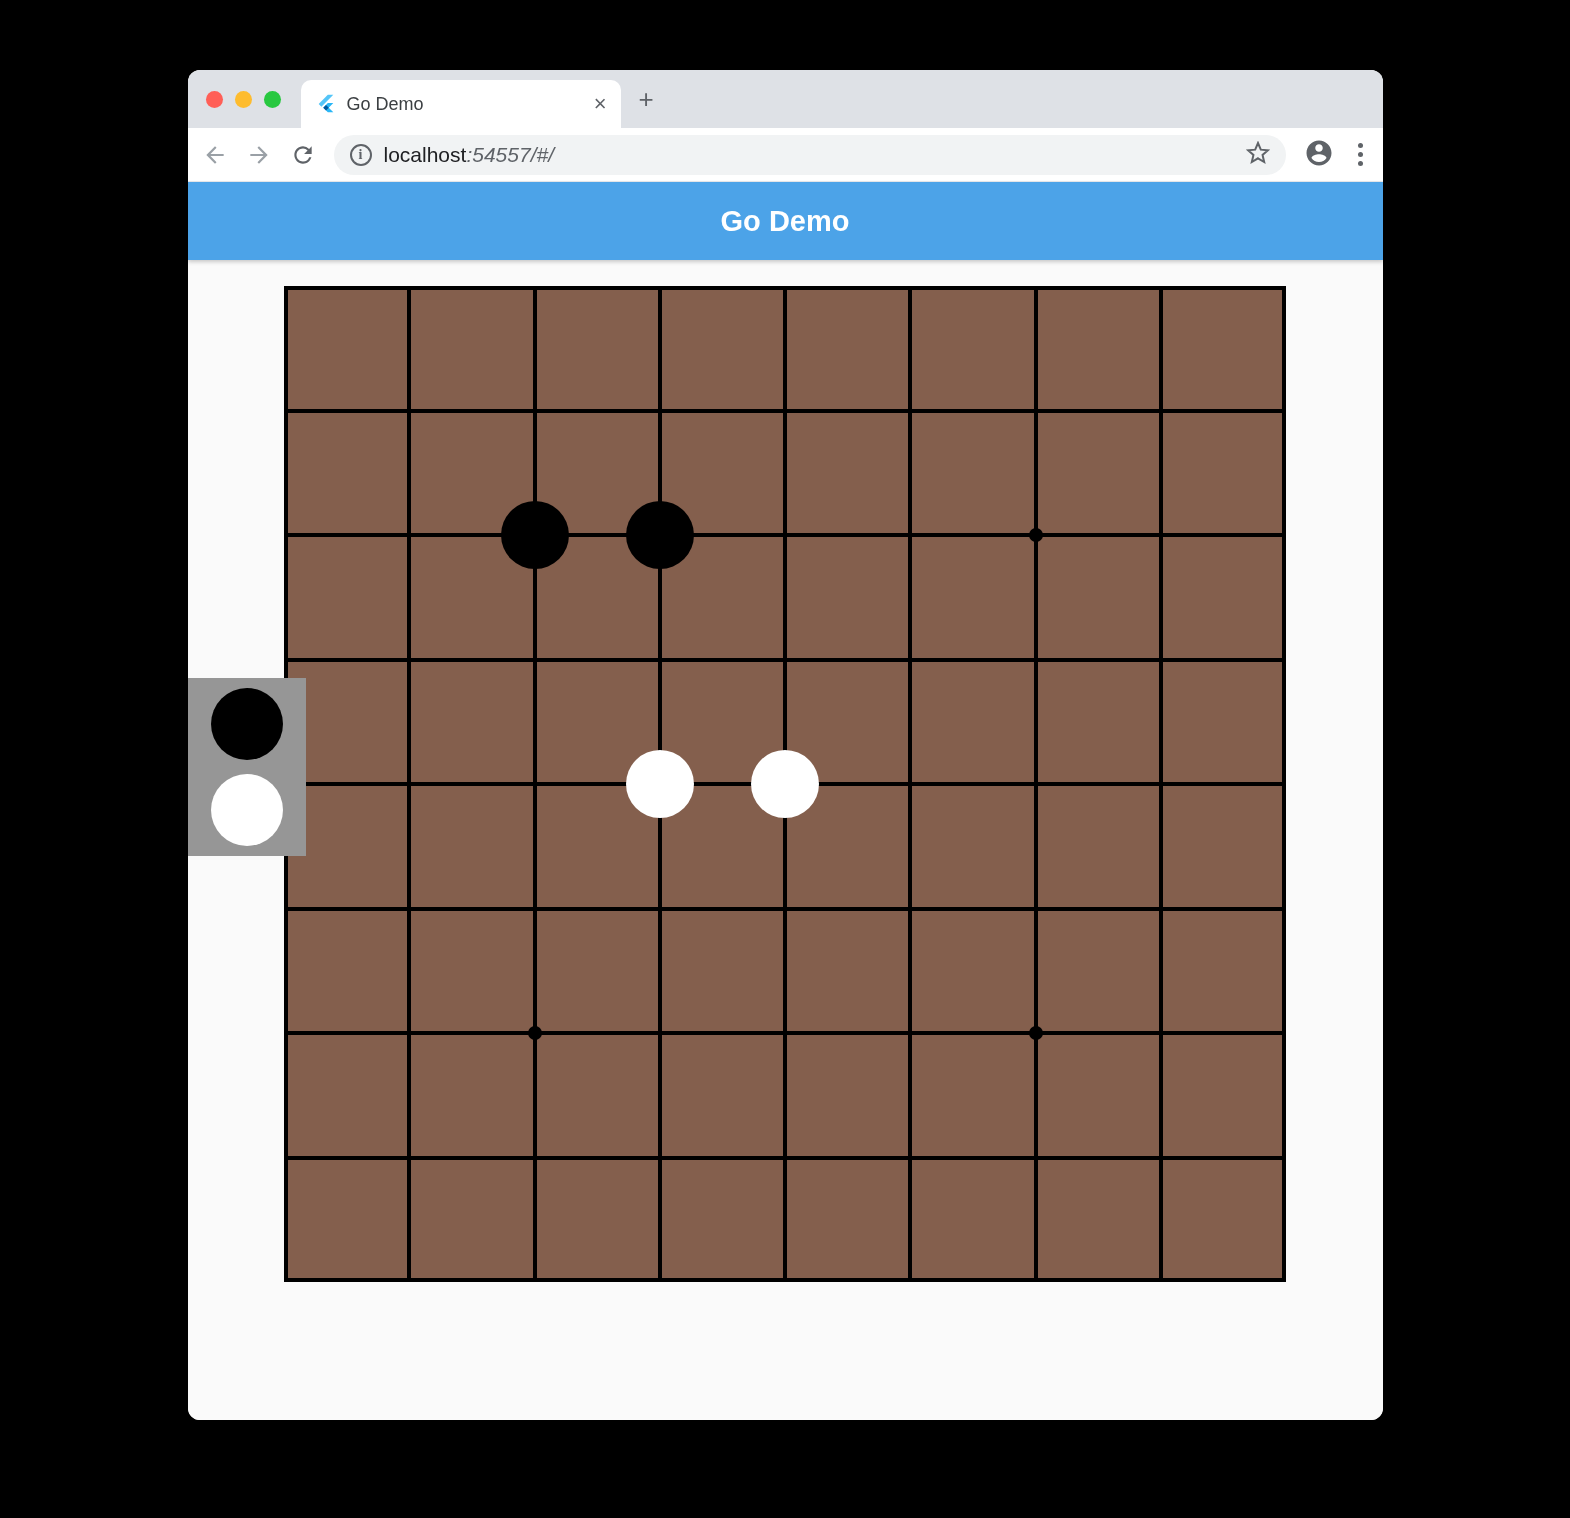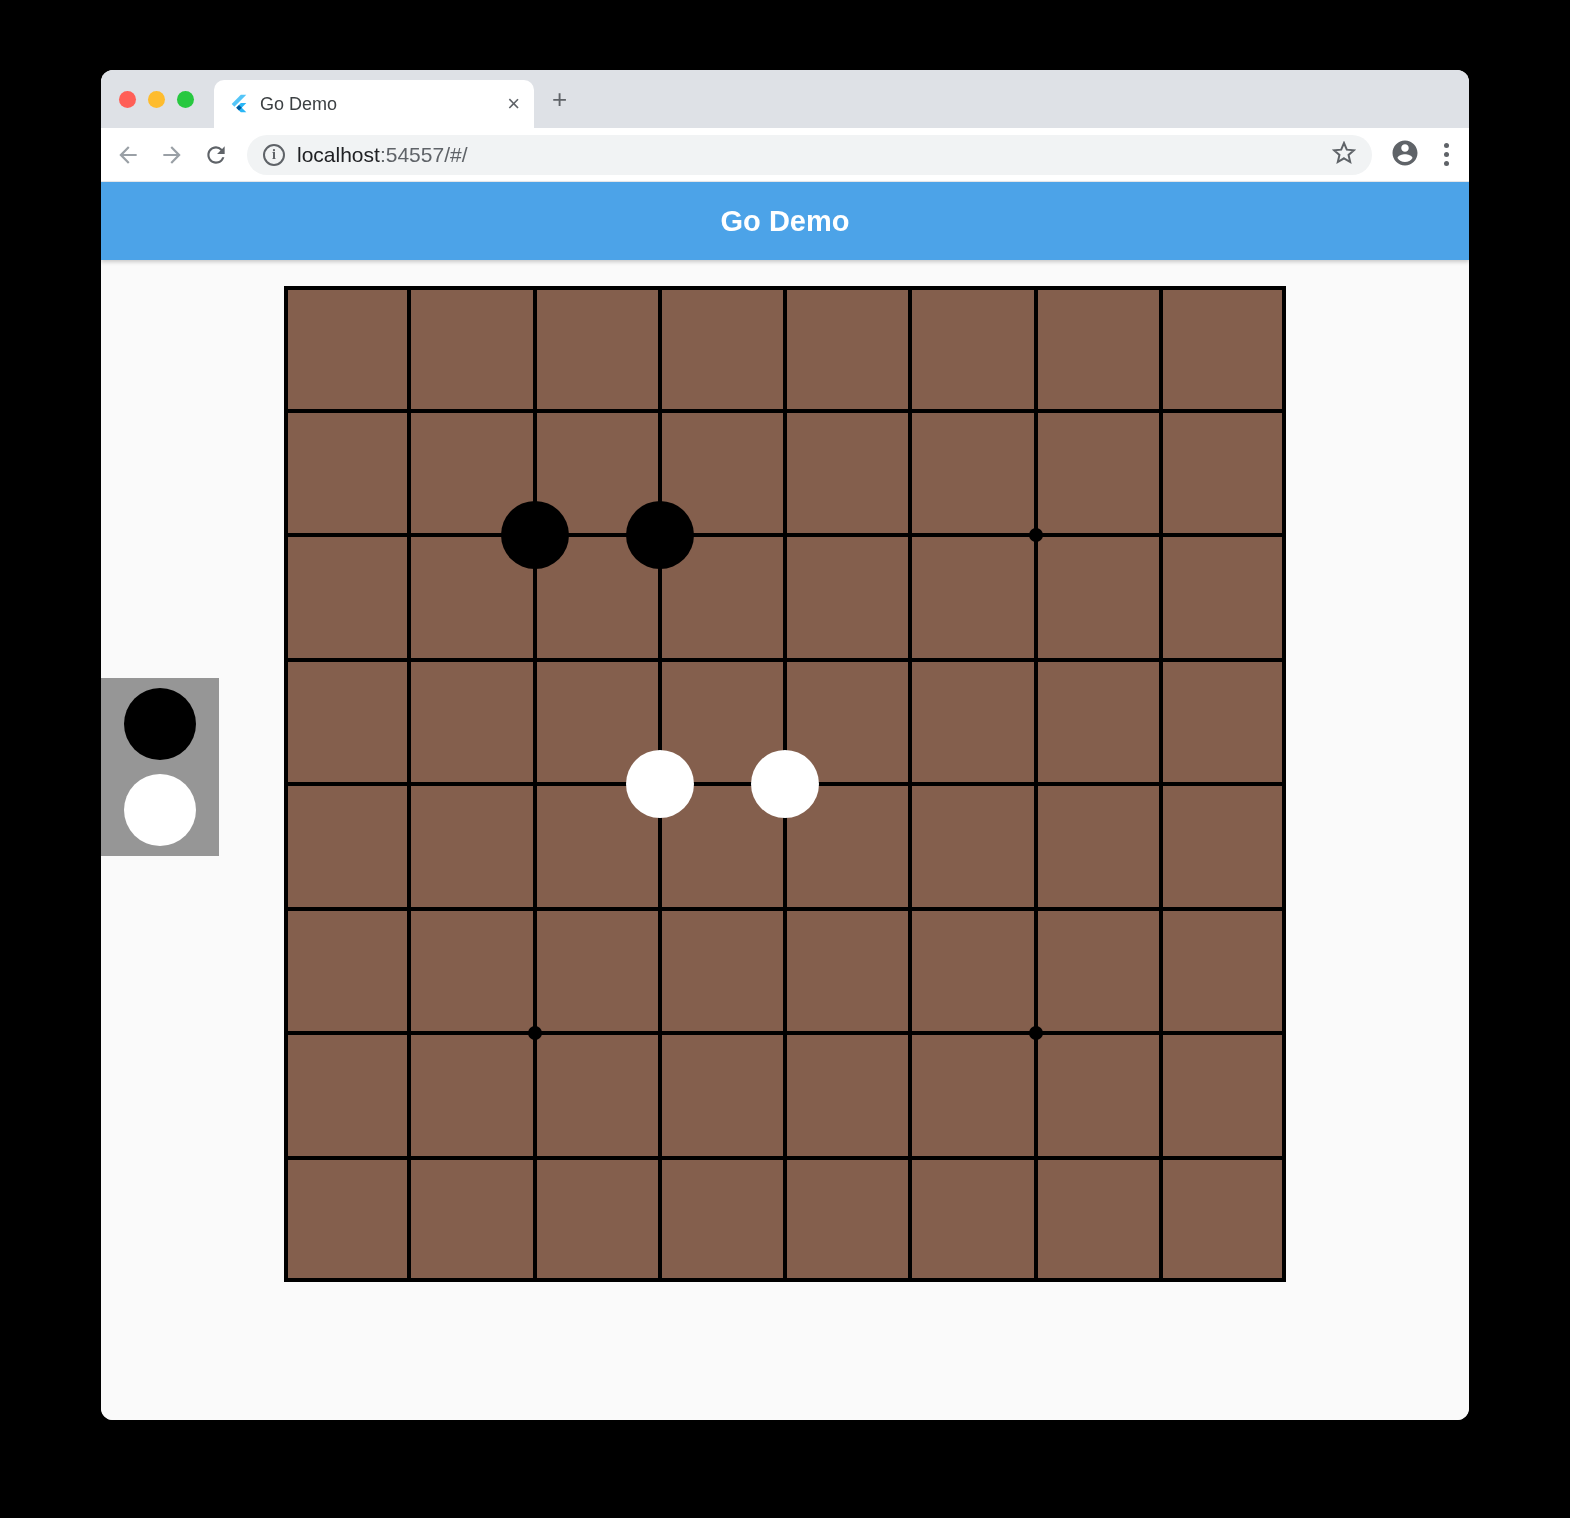--- a/index.html
+++ b/index.html
@@ -13,21 +13,21 @@
       font-family: -apple-system, BlinkMacSystemFont, "Segoe UI", Helvetica, Arial, sans-serif;
       width: 1570px;
       height: 1518px;
       display: flex;
       align-items: flex-start;
       justify-content: center;
       padding-top: 70px;
     }
     
     .browser-window {
-      width: 1368px;
+      width: 1195px;
       height: 1350px;
       background: #fff;
       border-radius: 12px;
       overflow: hidden;
       box-shadow: 0 20px 60px rgba(0,0,0,0.5);
       display: flex;
       flex-direction: column;
     }
     
     
@@ -138,21 +138,21 @@
       color: #5f6368;
       font-weight: bold;
       font-family: Georgia, serif;
     }
     
     .url {
       font-size: 21px;
       color: #202124;
     }
     .url .host { color: #202124; }
-    .url .path { color: #5f6368; }
+    .url .path { color: #5f6368; font-style: italic; }
     
     .addr-spacer { flex: 1; }
     
     .star-icon, .user-icon, .menu-icon {
       color: #5f6368;
       cursor: pointer;
     }
     .star-icon svg { width: 24px; height: 24px; }
     .user-icon svg { width: 30px; height: 30px; }
     .menu-dots {

